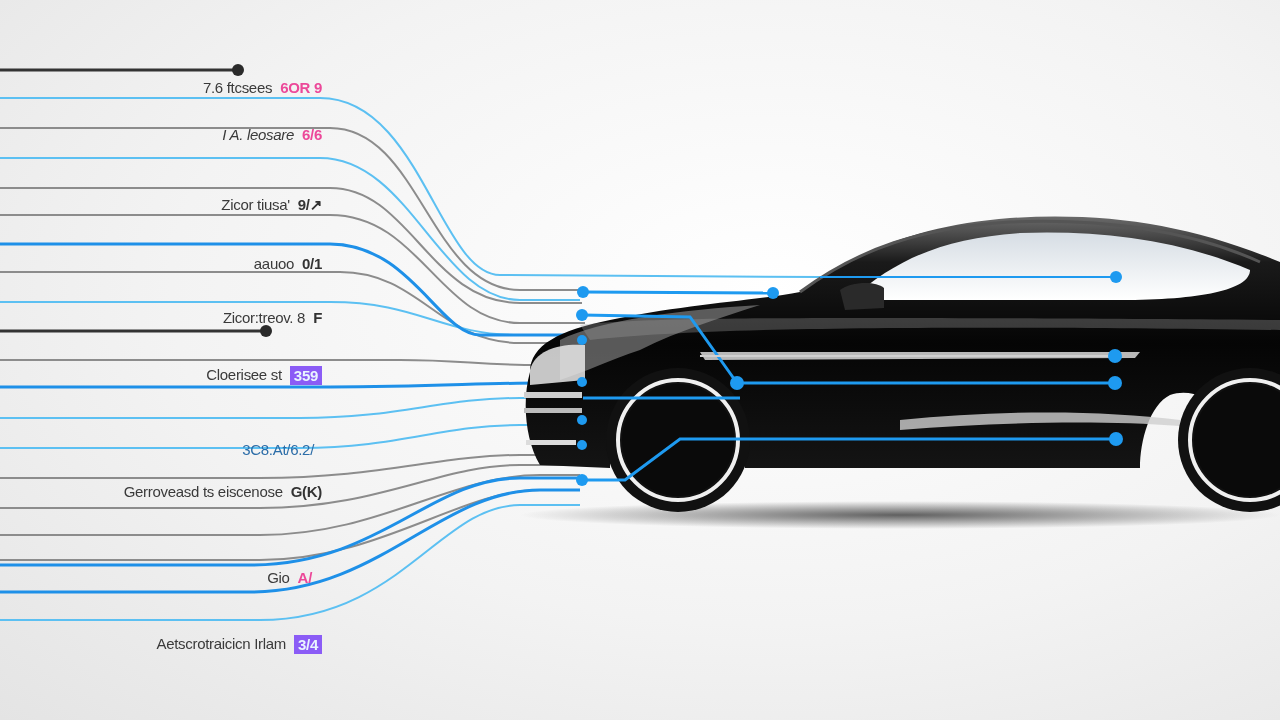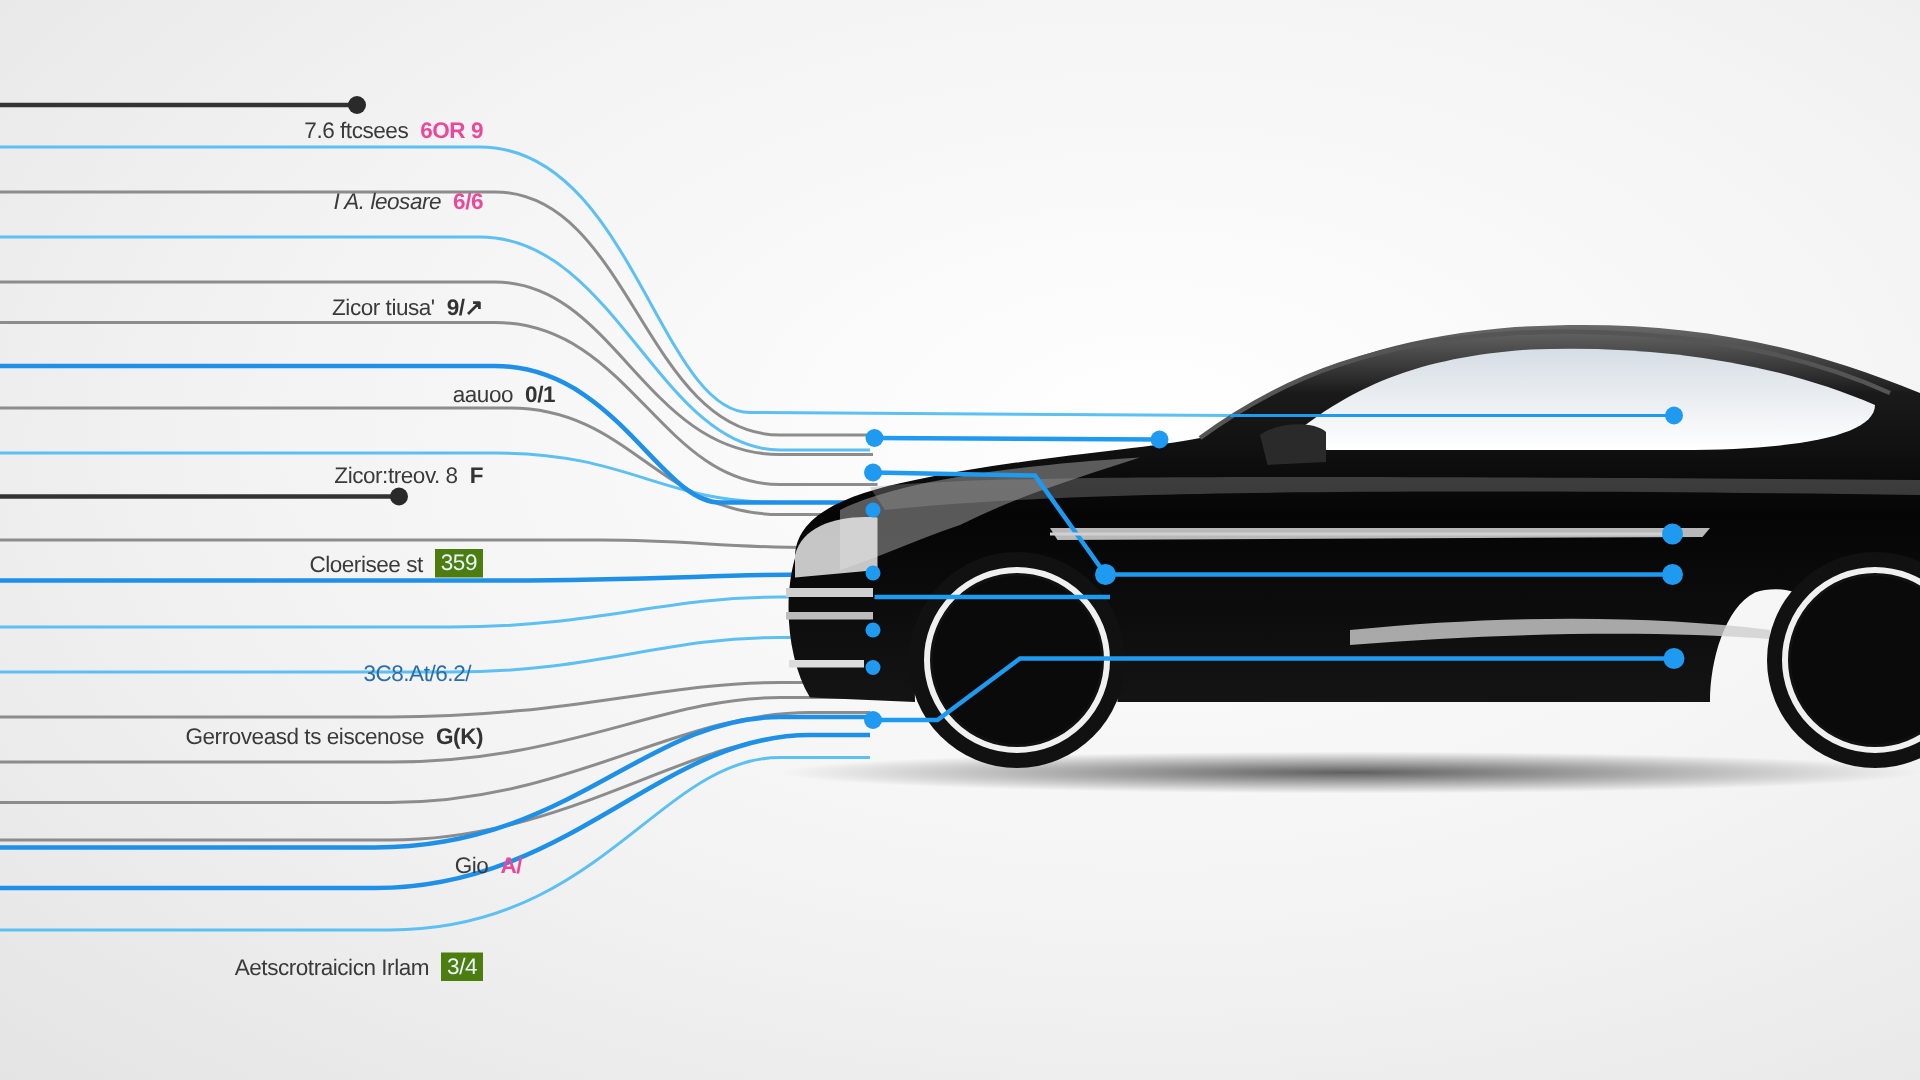--- a/index.html
+++ b/index.html
@@ -6,25 +6,25 @@
   body {
     width: 1280px; height: 720px; overflow: hidden;
     background: radial-gradient(ellipse at 60% 40%, #ffffff 0%, #f3f3f3 55%, #e4e4e4 100%);
     font-family: "Liberation Sans", sans-serif;
     position: relative;
   }
   #stage { position: absolute; left: 0; top: 0; width: 1280px; height: 720px; }
   .label {
     position: absolute; right: 0; white-space: nowrap;
     font-size: 15px; color: #3a3a3a; letter-spacing: -0.3px;
-    display: flex; align-items: flex-end; gap: 8px;
+    display: flex; align-items: flex-start; gap: 8px;
   }
   .label .txt { font-family: "Liberation Sans", sans-serif; }
   .label .val { font-weight: bold; color: #ec4899; font-size: 15px; }
-  .label .val.boxed { background: #4d7c0f; color: #e9f5ff; padding: 1px 4px; font-weight: normal; }
+  .label .val.boxed { background: #8b5cf6; color: #e9f5ff; padding: 1px 4px; font-weight: bold; }
   .label .val.dark { color: #333; }
   .label-wrap { position: absolute; left: 0; width: 322px; height: 20px; }
 </style>
 </head>
 <body>
 
 <svg id="stage" viewBox="0 0 1280 720" xmlns="http://www.w3.org/2000/svg">
   <defs>
     <linearGradient id="bodyGrad" x1="0" y1="0" x2="0" y2="1">
       <stop offset="0" stop-color="#6a6a6a"></stop>
@@ -164,21 +164,21 @@
       <span class="txt" style="font-style:italic">I A. leosare</span>
       <span class="val">6/6</span>
     </div>
 </div>
 <div class="label-wrap" style="top:196px;">
   <div class="label">
       <span class="txt">Zicor tiusa'</span>
       <span class="val dark">9/↗</span>
     </div>
 </div>
-<div class="label-wrap" style="top:255px;padding-left:48px;">
+<div class="label-wrap" style="top:255px;">
   <div class="label">
       <span class="txt">aauoo</span>
       <span class="val dark">0/1</span>
     </div>
 </div>
 <div class="label-wrap" style="top:309px;">
   <div class="label">
       <span class="txt">Zicor:treov. 8</span>
       <span class="val dark">F</span>
     </div>
@@ -193,21 +193,21 @@
   <div class="label" style="right:8px;">
       <span class="txt" style="color:#2c6da8">3C8.At/6.2/</span>
     </div>
 </div>
 <div class="label-wrap" style="top:483px;">
   <div class="label">
       <span class="txt">Gerroveasd ts eiscenose</span>
       <span class="val dark">G(K)</span>
     </div>
 </div>
-<div class="label-wrap" style="top:569px;padding-left:36px;">
+<div class="label-wrap" style="top:569px;">
   <div class="label" style="right:10px;">
       <span class="txt">Gio</span>
       <span class="val">A/</span>
     </div>
 </div>
 <div class="label-wrap" style="top:635px;">
   <div class="label">
       <span class="txt">Aetscrotraicicn Irlam</span>
       <span class="val boxed">3/4</span>
     </div>

